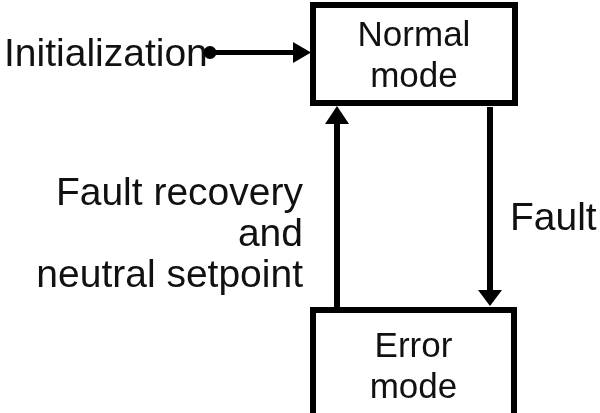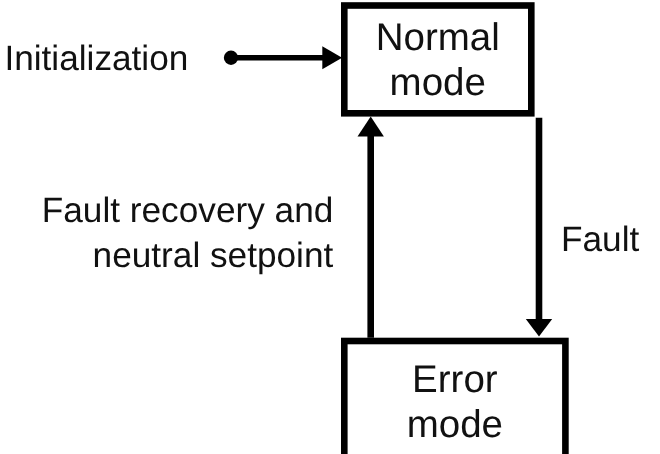--- a/index.html
+++ b/index.html
@@ -35,32 +35,32 @@
     justify-content: center;
     text-align: center;
     font-size: 35px;
     line-height: 41px;
     white-space: pre-line;
     z-index: 1;
   }
   .state-box.normal {
     left: 310px;
     top: 2px;
-    width: 176px;
+    width: 208px;
     height: 104px;
   }
   .state-box.error {
     left: 310px;
     top: 307px;
     width: 207px;
     height: 115px;
   }
   .edge-label {
     position: absolute;
-    font-size: 32px;
+    font-size: 39px;
     line-height: 40px;
     white-space: pre-line;
     z-index: 1;
   }
   .edge-label.init {
     left: 4px;
     top: 33px;
   }
   .edge-label.recovery {
     right: 297px;

